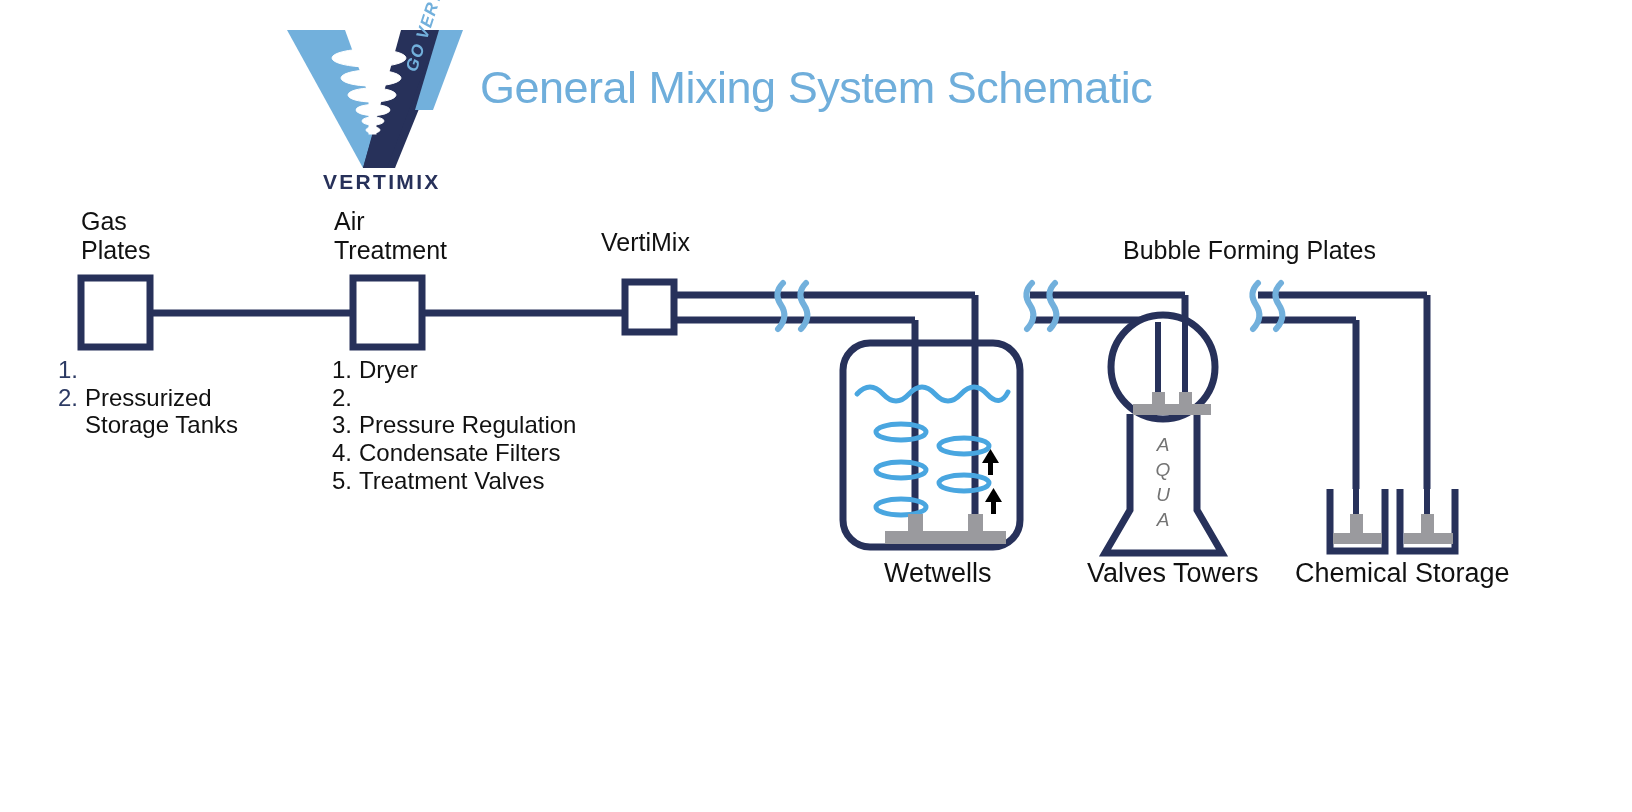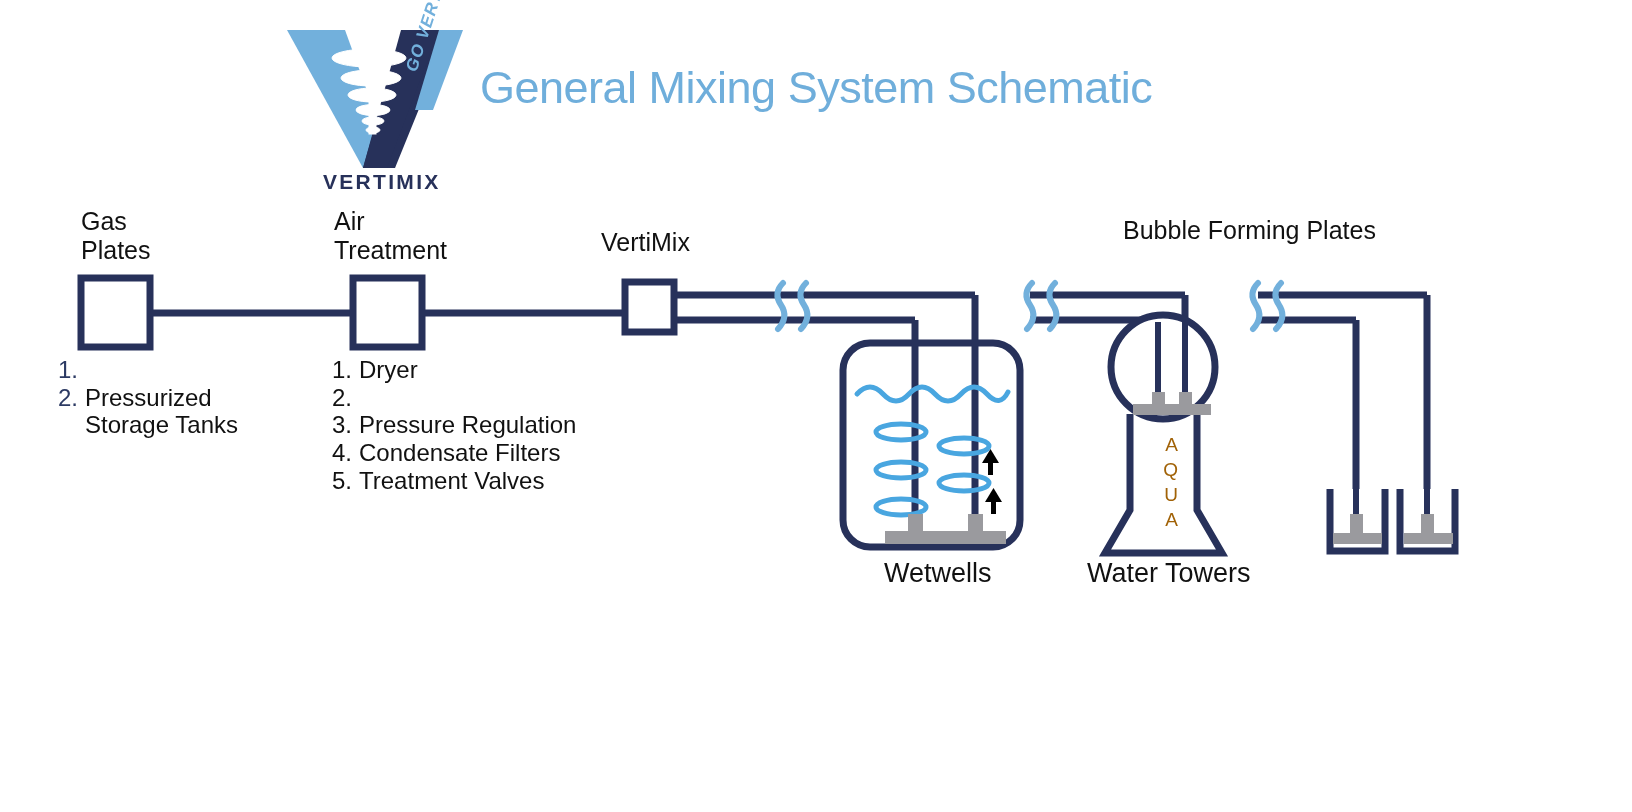--- a/index.html
+++ b/index.html
@@ -71,23 +71,24 @@
     flex: 1 1 auto;
     white-space: pre-line;
   }
   .list-navy .num { color: #2C3A63; }
   .list-black .num { color: #111111; }
   .aqua-text {
     position: absolute;
     font-size: 19px;
     letter-spacing: 0;
     line-height: 1.32;
-    text-align: right;
-    color: #a16207;
+    text-align: center;
+    color: #737373;
     width: 30px;
+    font-style: italic;
   }
   .logo-wrap {
     position: absolute;
     left: 283px;
     top: 22px;
     width: 188px;
     height: 175px;
   }
   .logo-wordmark {
     position: absolute;
@@ -265,21 +266,21 @@
   </svg>
 
   <div class="label node-label" style="left:81px; top:207px;">Gas
 Plates</div>
 
   <div class="label node-label" style="left:334px; top:207px;">Air
 Treatment</div>
 
   <div class="label node-label" style="left:601px; top:228px;">VertiMix</div>
 
-  <div class="label node-label" style="left:1123px; top:216px;">Bubble Forming Plates</div>
+  <div class="label node-label" style="left:1123px; top:236px;">Bubble Forming Plates</div>
 
   <div class="spec-list list-navy" style="left:58px; top:356px; width:260px;">
     <div class="row">
       <span class="num">1.</span>
     </div>
     <div class="row">
       <span class="num">2.</span>
       <span class="txt">Pressurized
 Storage Tanks</span>
     </div>
@@ -307,16 +308,17 @@
     </div>
   </div>
 
   <div class="aqua-text" style="left:1148px; top:432px;">A
 Q
 U
 A</div>
 
   <div class="label base-label" style="left:884px; top:558px;">Wetwells</div>
 
-  <div class="label base-label" style="left:1087px; top:558px;">Water Towers</div>
-
+  <div class="label base-label" style="left:1087px; top:558px;">Valves Towers</div>
+
+  <div class="label base-label" style="left:1295px; top:558px;">Chemical Storage</div>
 
 </div>
 
 </body></html>

